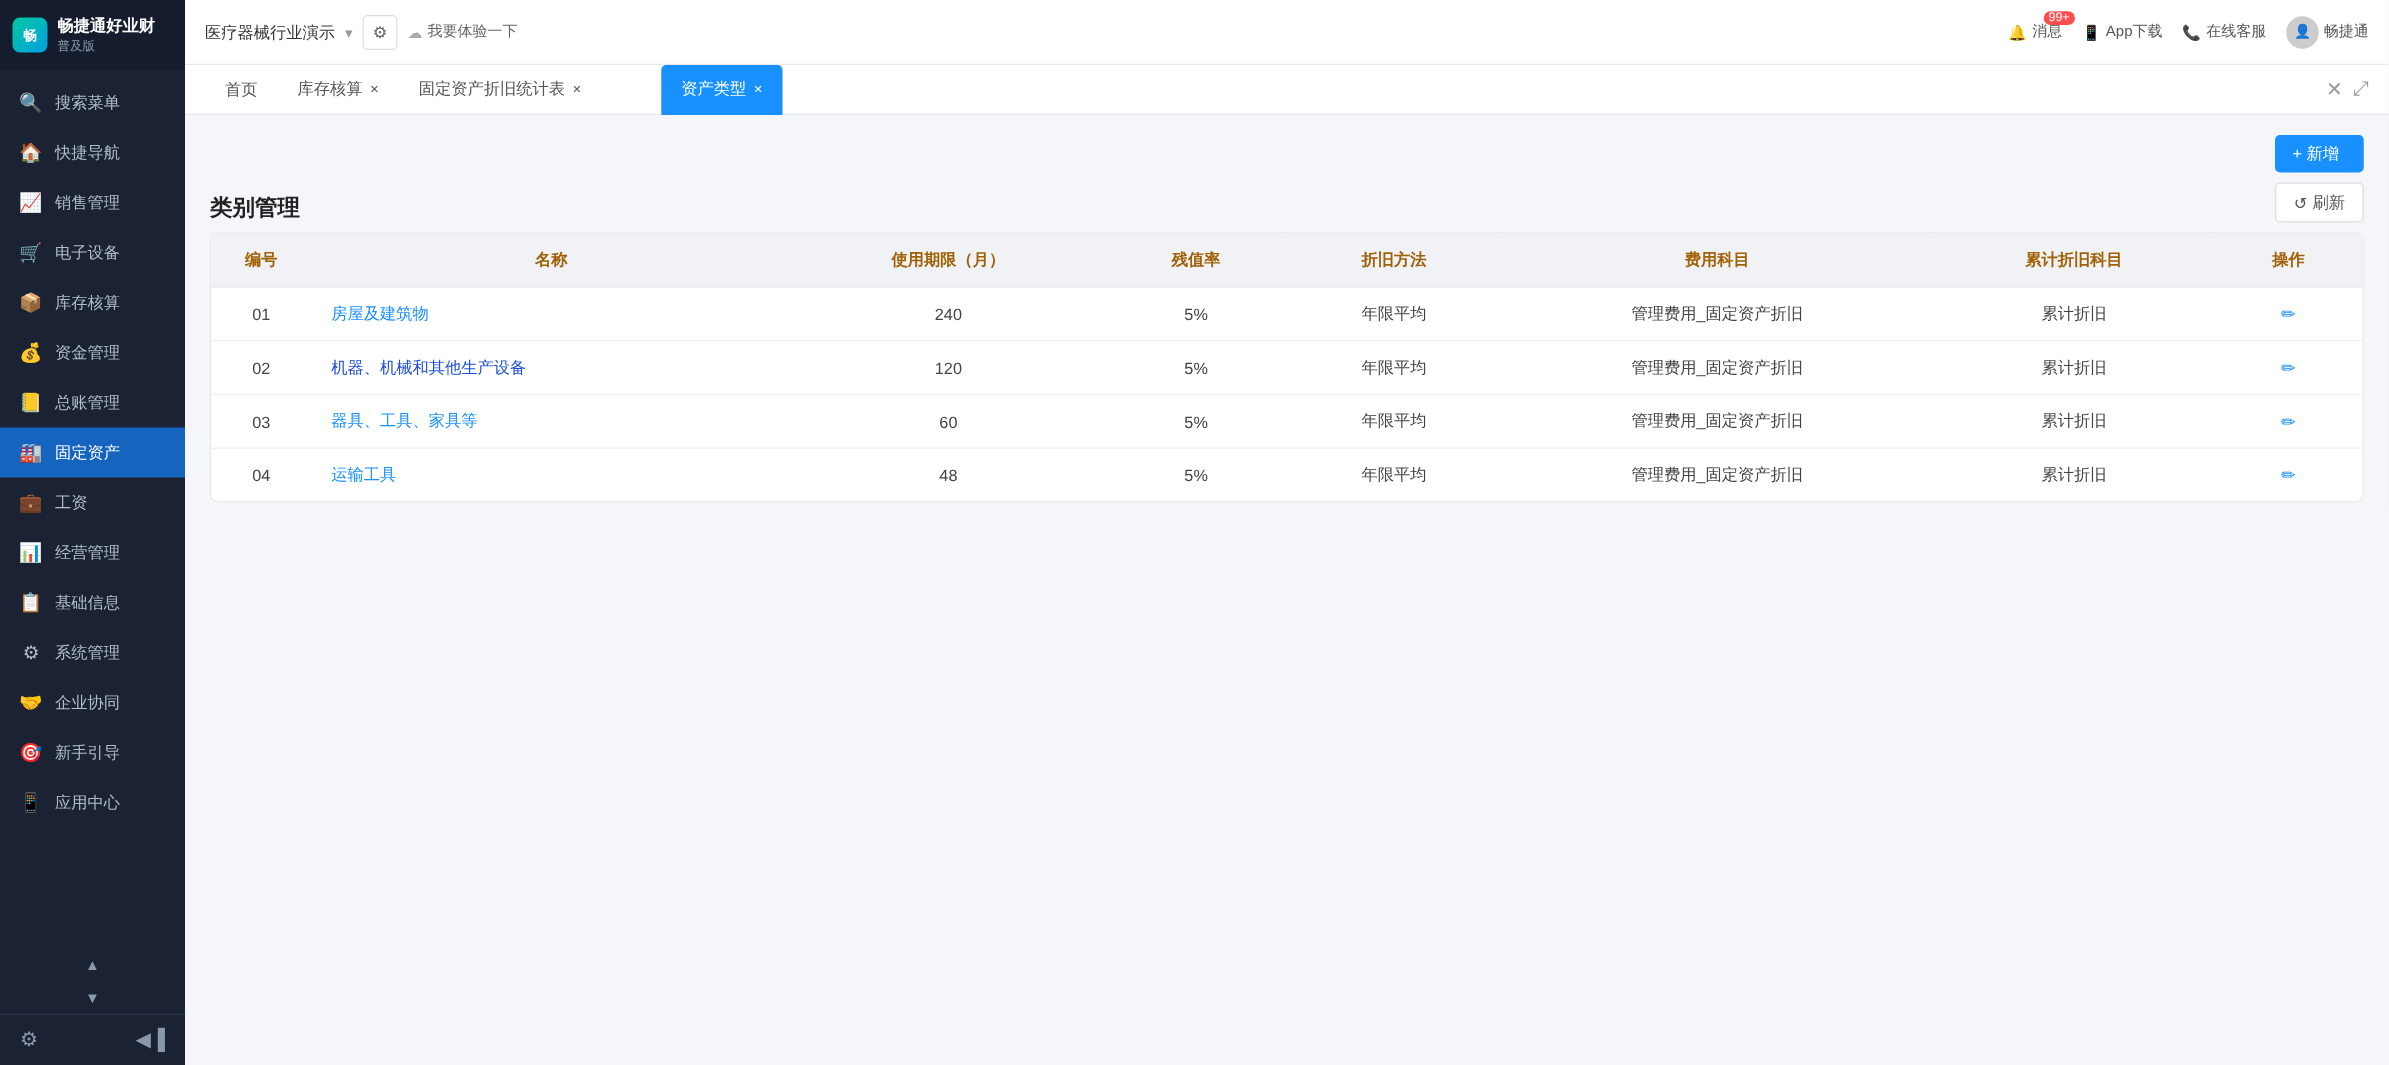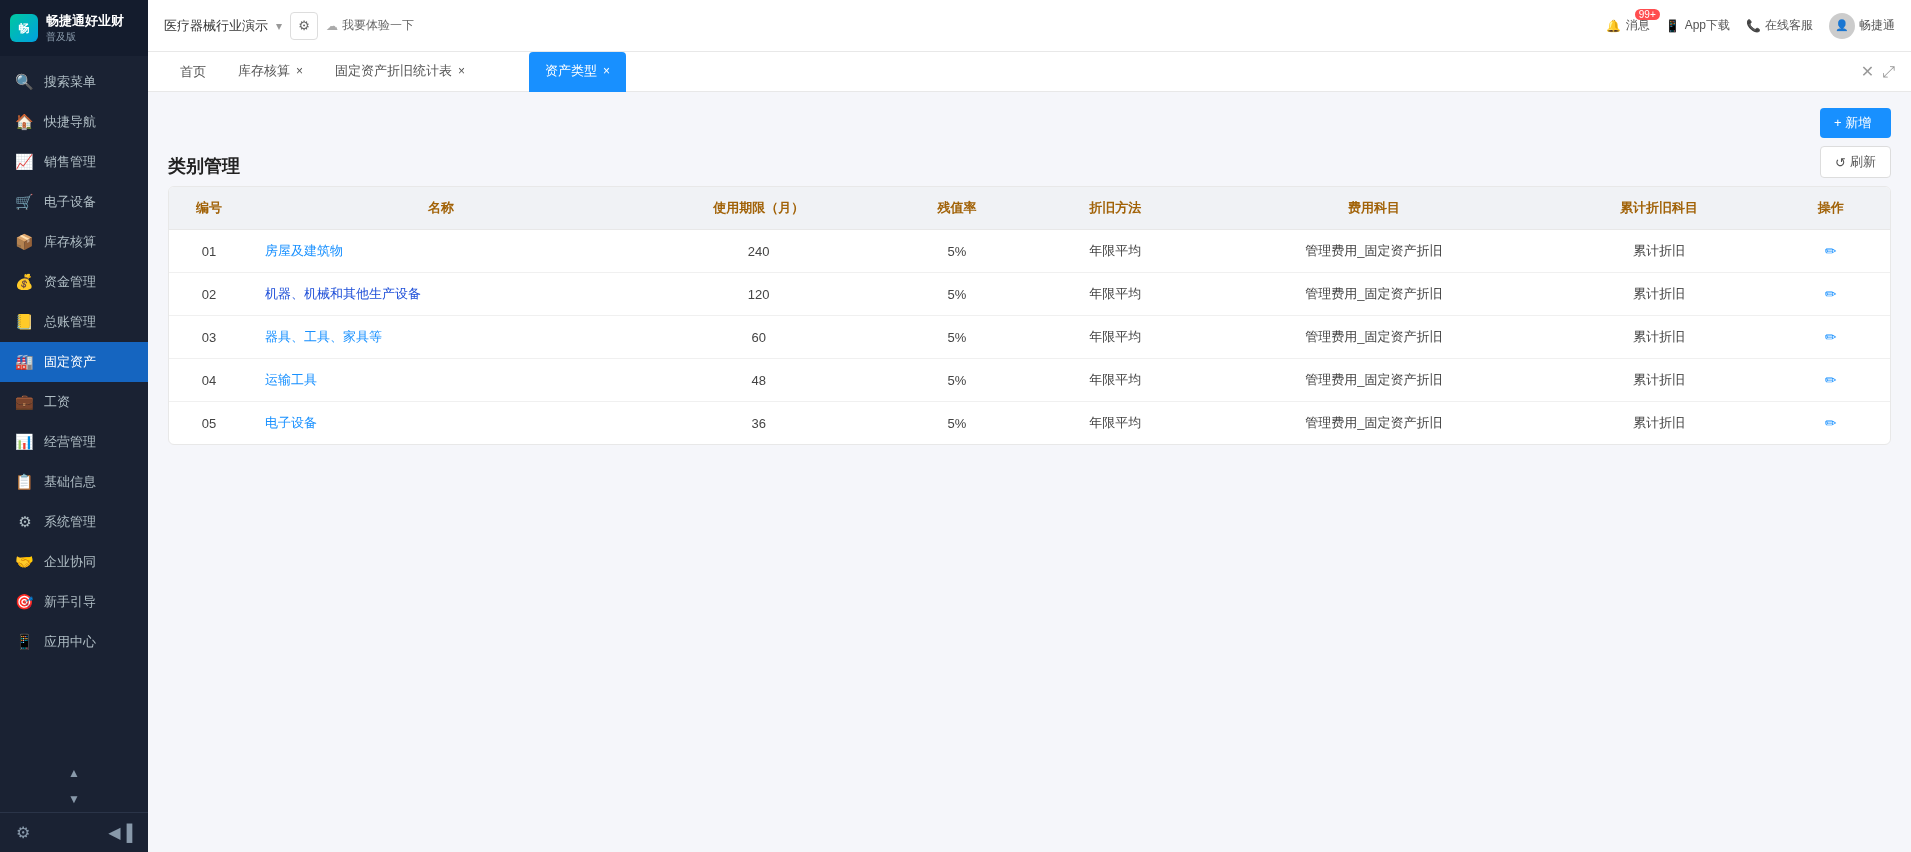--- a/index.html
+++ b/index.html
@@ -361,28 +361,18 @@
             <tr>
               <td style="color: rgb(68, 68, 68);">04</td>
               <td style="text-align: left; color: rgb(24, 144, 255);">运输工具</td>
               <td>48</td>
               <td>5%</td>
               <td>年限平均</td>
               <td>管理费用_固定资产折旧</td>
               <td>累计折旧</td>
               <td><span class="edit-icon">✏</span></td>
             </tr>
-            <tr>
-              <td style="color: rgb(68, 68, 68);">05</td>
-              <td style="text-align: left; color: rgb(24, 144, 255);">电子设备</td>
-              <td>36</td>
-              <td>5%</td>
-              <td>年限平均</td>
-              <td>管理费用_固定资产折旧</td>
-              <td>累计折旧</td>
-              <td><span class="edit-icon">✏</span></td>
-            </tr>
           </tbody>
       </table>
     </div>
   </div>
 
 </div>
 
 </body></html>

